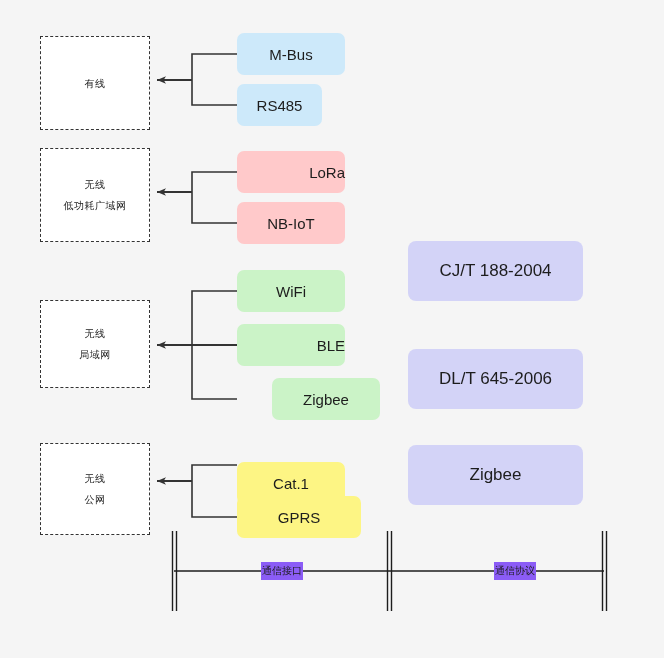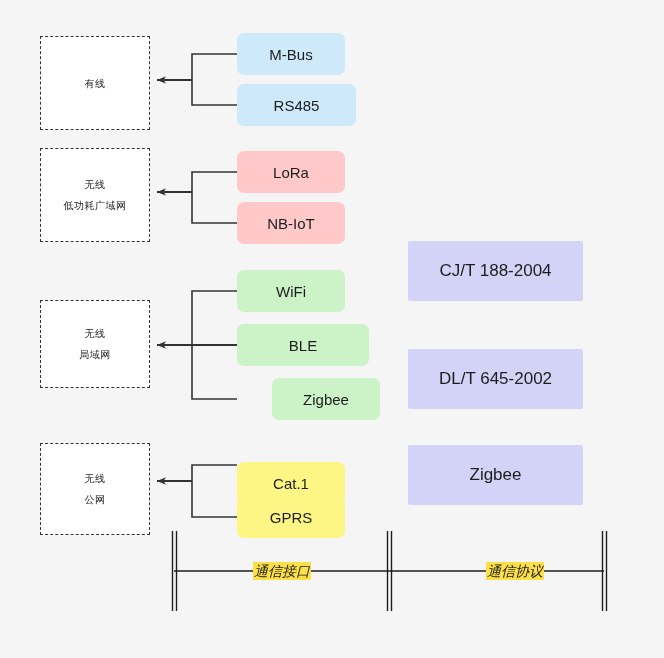--- a/index.html
+++ b/index.html
@@ -52,39 +52,38 @@
     display: flex;
     align-items: center;
     justify-content: center;
     text-align: center;
     color: #1d1d1d;
     font-size: 15px;
   }
   .proto-box {
     position: absolute;
     box-sizing: border-box;
-    border-radius: 2px;
+    border-radius: 8px;
     display: flex;
     align-items: center;
     justify-content: center;
     text-align: center;
     color: #1d1d1d;
     font-size: 17px;
   }
   
   .axis-label {
     position: absolute;
     transform: translate(-50%, -50%);
-    background: #fde047;
+    background: #8b5cf6;
     color: #1d1d1d;
-    font-size: 14px;
+    font-size: 10px;
     line-height: 18px;
     padding: 0 1px;
     white-space: nowrap;
-    font-style: italic;
   }
 </style>
 </head>
 <body>
 
 <div id="canvas">
 
   <svg class="edges" viewBox="0 0 664 658" xmlns="http://www.w3.org/2000/svg">
     <defs>
       <marker id="arrowhead" markerWidth="10" markerHeight="8" refX="9" refY="4" orient="auto" markerUnits="userSpaceOnUse">
@@ -144,53 +143,53 @@
   </div>
 
   <div class="cat-box" style="left:40px; top:443px; width:110px; height:92px;">
     <span>无线
 公网</span>
   </div>
 
   <div class="leaf-box" style="left:237px; top:33px; width:108px; height:42px; background:#cde9fa;">
     <span>M-Bus</span>
   </div>
-  <div class="leaf-box" style="left:237px; top:84px; width:119px; height:42px; background:#cde9fa;">
+  <div class="leaf-box" style="left:237px; top:84px; width:85px; height:42px; background:#cde9fa;">
     <span>RS485</span>
   </div>
 
-  <div class="leaf-box" style="left:237px; top:151px; width:108px; height:42px; background:#ffc9ca;">
+  <div class="leaf-box" style="left:237px; top:151px; width:108px; height:42px; background:#ffc9ca;justify-content:flex-end;">
     <span>LoRa</span>
   </div>
   <div class="leaf-box" style="left:237px; top:202px; width:108px; height:42px; background:#ffc9ca;">
     <span>NB-IoT</span>
   </div>
 
   <div class="leaf-box" style="left:237px; top:270px; width:108px; height:42px; background:#cbf3c7;">
     <span>WiFi</span>
   </div>
-  <div class="leaf-box" style="left:237px; top:324px; width:132px; height:42px; background:#cbf3c7;">
+  <div class="leaf-box" style="left:237px; top:324px; width:108px; height:42px; background:#cbf3c7;justify-content:flex-end;">
     <span>BLE</span>
   </div>
   <div class="leaf-box" style="left:237px; top:378px; width:108px; height:42px; background:#cbf3c7;margin-left:35px;">
     <span>Zigbee</span>
   </div>
 
   <div class="leaf-box" style="left:237px; top:444px; width:108px; height:42px; background:#fdf584;margin-top:18px;">
     <span>Cat.1</span>
   </div>
-  <div class="leaf-box" style="left:237px; top:496px; width:108px; height:42px; background:#fdf584;">
+  <div class="leaf-box" style="left:237px; top:496px; width:124px; height:42px; background:#fdf584;">
     <span>GPRS</span>
   </div>
 
   <div class="proto-box" style="left:408px; top:241px; width:175px; height:60px; background:#d3d3f7;">
     <span>CJ/T 188-2004</span>
   </div>
   <div class="proto-box" style="left:408px; top:349px; width:175px; height:60px; background:#d3d3f7;">
-    <span>DL/T 645-2002</span>
+    <span>DL/T 645-2006</span>
   </div>
   <div class="proto-box" style="left:408px; top:445px; width:175px; height:60px; background:#d3d3f7;">
     <span>Zigbee</span>
   </div>
 
   <div class="axis-label" style="left:282px; top:571px;">
     <span>通信接口</span>
   </div>
   <div class="axis-label" style="left:497px; top:571px;margin-left:18px;">
     <span>通信协议</span>

